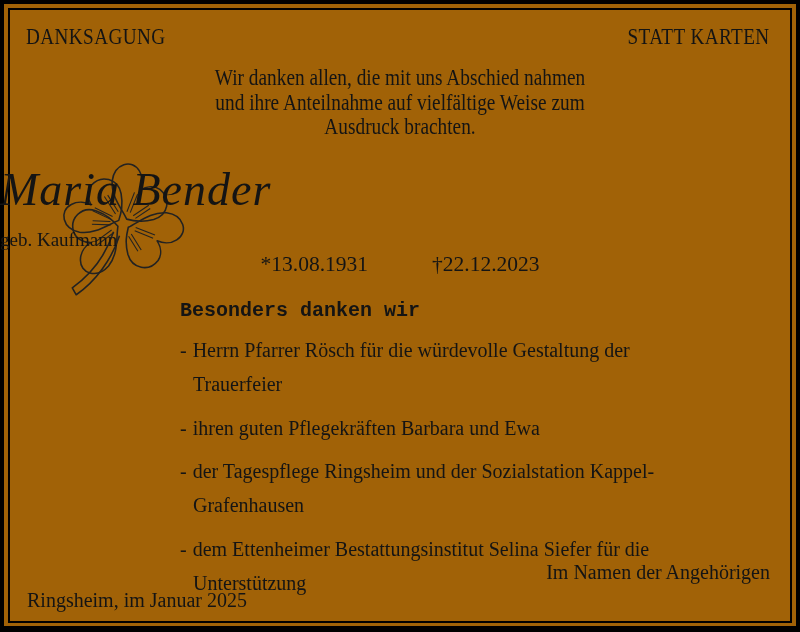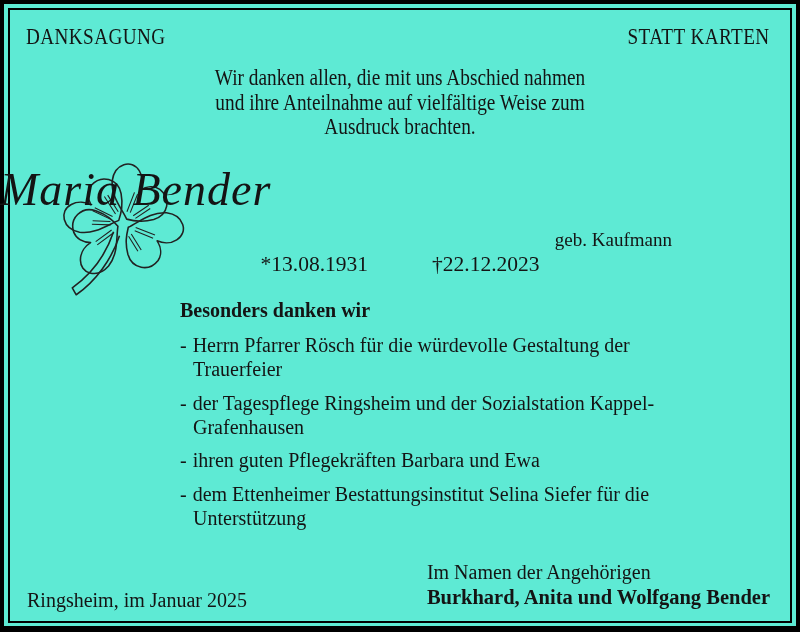--- a/index.html
+++ b/index.html
@@ -1,17 +1,17 @@
 <!DOCTYPE html>
 <html><head>
 <meta charset="utf-8">
 <style>
   html,body { margin:0; padding:0; background:#e8e8e8; }
   .page {
-    position:relative; width:800px; height:632px; background:#5eead4;
+    position:relative; width:800px; height:632px; background:#a16207;
     font-family:"Liberation Serif", serif; color:#141414; overflow:hidden;
     margin:0 auto;
   }
   .frame-outer {
     position:absolute; left:0; top:0; right:0; bottom:0;
     border:4px solid #000; border-bottom-width:6px; pointer-events:none;
   }
   .frame-inner {
     position:absolute; left:8px; top:8px; right:8px; bottom:9px;
     border:2px solid #000; pointer-events:none;
@@ -29,35 +29,35 @@
   }
   .clover {
     position:absolute; left:32px; top:140px; width:172px; height:168px;
   }
   .name {
     position:absolute; top:158px; left:0; width:800px; text-align:left;
     font-size:46px; font-style:italic; letter-spacing:1px; line-height:64px;
     white-space:nowrap;
   }
   .maiden {
-    position:absolute; top:229px; left:0; width:672px; text-align:right;
+    position:absolute; top:229px; left:0; width:672px; text-align:left;
     font-size:19px;
   }
   .dates {
     position:absolute; top:252px; left:0; width:800px;
     display:flex; justify-content:center; gap:64px; font-size:21.5px;
   }
   .thanks {
     position:absolute; left:180px; top:299px; width:492px;
   }
   .thanks-heading {
-    font-size:20px; font-weight:bold; margin:0 0 11px 0;
+    font-size:20px; font-weight:bold; margin:0 0 11px 0;font-family:Liberation Mono, monospace;
   }
   .thanks-item {
-    font-size:20px; line-height:24px; margin-bottom:9.5px;
+    font-size:20px; line-height:34px; margin-bottom:9.5px;
     padding-left:13px; text-indent:-13px;
   }
   .thanks-item .dash { margin-right:6px; }
   .closing {
     position:absolute; right:30px; top:560px; text-align:left;
     line-height:25px; white-space:nowrap;
   }
   .closing-attribution { font-size:20px; }
   .closing-family { font-size:20.5px; font-weight:bold; }
   .place-date {
@@ -134,29 +134,28 @@
     <span>*13.08.1931</span>
     <span>†22.12.2023</span>
   </div>
 
   <div class="thanks">
     <div class="thanks-heading">Besonders danken wir</div>
     <div class="thanks-item">
       <span class="dash">-</span><span>Herrn Pfarrer Rösch für die würdevolle Gestaltung der Trauerfeier</span>
     </div>
     <div class="thanks-item">
-      <span class="dash">-</span><span>der Tagespflege Ringsheim und der Sozialstation Kappel-Grafenhausen</span>
+      <span class="dash">-</span><span>ihren guten Pflegekräften Barbara und Ewa</span>
     </div>
     <div class="thanks-item">
-      <span class="dash">-</span><span>ihren guten Pflegekräften Barbara und Ewa</span>
+      <span class="dash">-</span><span>der Tagespflege Ringsheim und der Sozialstation Kappel-Grafenhausen</span>
     </div>
     <div class="thanks-item">
       <span class="dash">-</span><span>dem Ettenheimer Bestattungsinstitut Selina Siefer für die Unterstützung</span>
     </div>
   </div>
 
   <div class="closing">
     <div class="closing-attribution">Im Namen der Angehörigen</div>
-    <div class="closing-family">Burkhard, Anita und Wolfgang Bender</div>
   </div>
 
   <div class="place-date">Ringsheim, im Januar 2025</div>
 </div>
 
 </body></html>

